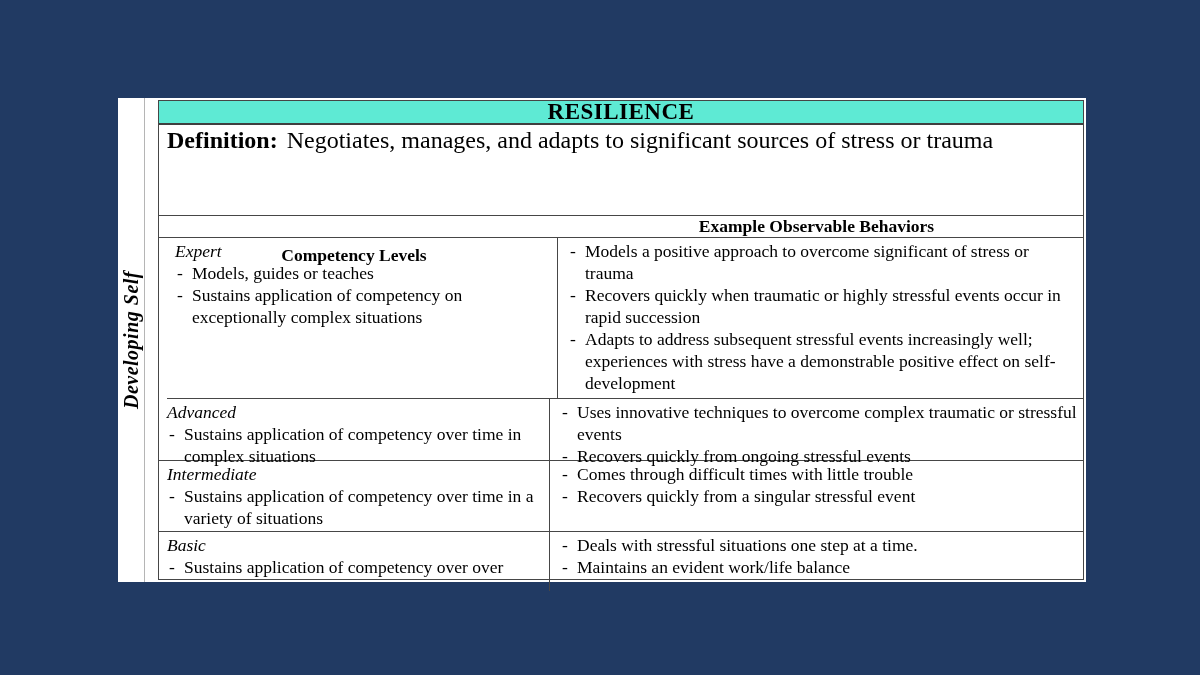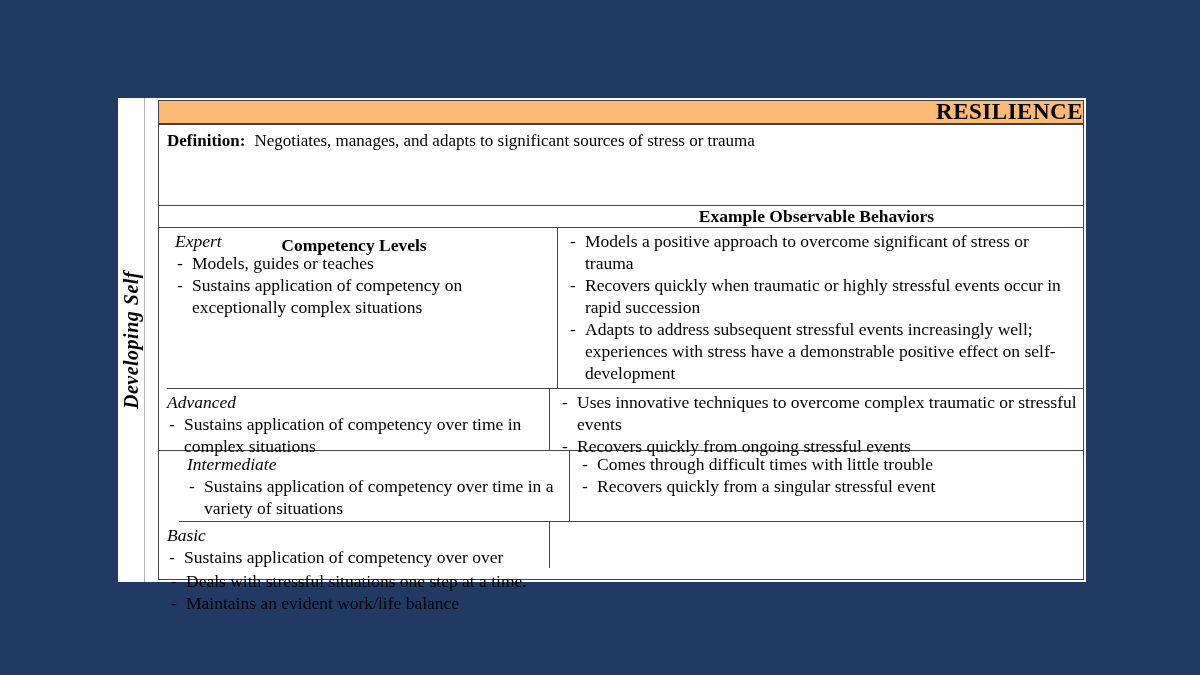--- a/index.html
+++ b/index.html
@@ -22,27 +22,27 @@
     writing-mode:vertical-rl;transform:rotate(180deg);
     font-weight:bold;font-style:italic;font-size:20px;letter-spacing:.5px;
     white-space:nowrap;
   }
   .ctable{
     position:absolute;left:40px;top:2px;width:926px;height:480px;
     border:1px solid #464646;box-sizing:border-box;
     display:flex;flex-direction:column;
   }
   .row{box-sizing:border-box;border-bottom:1px solid #464646;flex:none;}
-  .row.last{border-bottom:none;flex-direction:column;}
+  .row.last{border-bottom:none;}
   .title-row{
     height:24px;display:flex;align-items:center;justify-content:center;
     border-bottom:2px solid #3f3f3f;
   }
   .title-text{font-size:23px;font-weight:bold;letter-spacing:.5px;}
-  .def-row{height:81px;padding:3px 8px;font-size:17px;line-height:25px;}
+  .def-row{height:91px;padding:3px 8px;font-size:24px;line-height:25px;}
   .def-label{font-weight:bold;}
   .def-text{margin-left:9px;}
   .head-row{height:22px;display:flex;}
   .head-cell{
     box-sizing:border-box;display:flex;align-items:center;justify-content:center;
     font-weight:bold;font-size:17.5px;
   }
   .body-row{display:flex;}
   .cell-l{
     box-sizing:border-box;flex:none;width:391px;border-right:1px solid #464646;
@@ -53,35 +53,35 @@
   .cell-r{
     box-sizing:border-box;flex:1;
     padding:2px 6px 0 10px;font-size:17.5px;line-height:22px;
   }
   .level{font-style:italic;}
   .b{display:flex;}
   .b .d{flex:none;width:17px;padding-left:2px;box-sizing:border-box;}
   .b .t{flex:1;}
   .h-expert{height:161px;margin-left:8px;}
   .h-advanced{height:62px;}
-  .h-intermediate{height:71px;margin-left:20px;}
+  .h-intermediate{height:71px;}
   .h-basic{height:59px;}
 </style>
 </head>
 <body>
 
 <div class="card">
 
   <div class="side-strip">
     <div class="side-label">Developing Self</div>
   </div>
 
   <div class="ctable">
 
-    <div class="row title-row" style="background:#fdba74;justify-content:flex-end;">
+    <div class="row title-row" style="background:#5eead4;">
       <span class="title-text">RESILIENCE</span>
     </div>
 
     <div class="row def-row">
       <span class="def-label">Definition:</span><span class="def-text">Negotiates, manages, and adapts to significant sources of stress or trauma</span>
     </div>
 
     <div class="row head-row">
       <div class="head-cell cell-hl">Competency Levels</div>
       <div class="head-cell cell-hr">Example Observable Behaviors</div>

